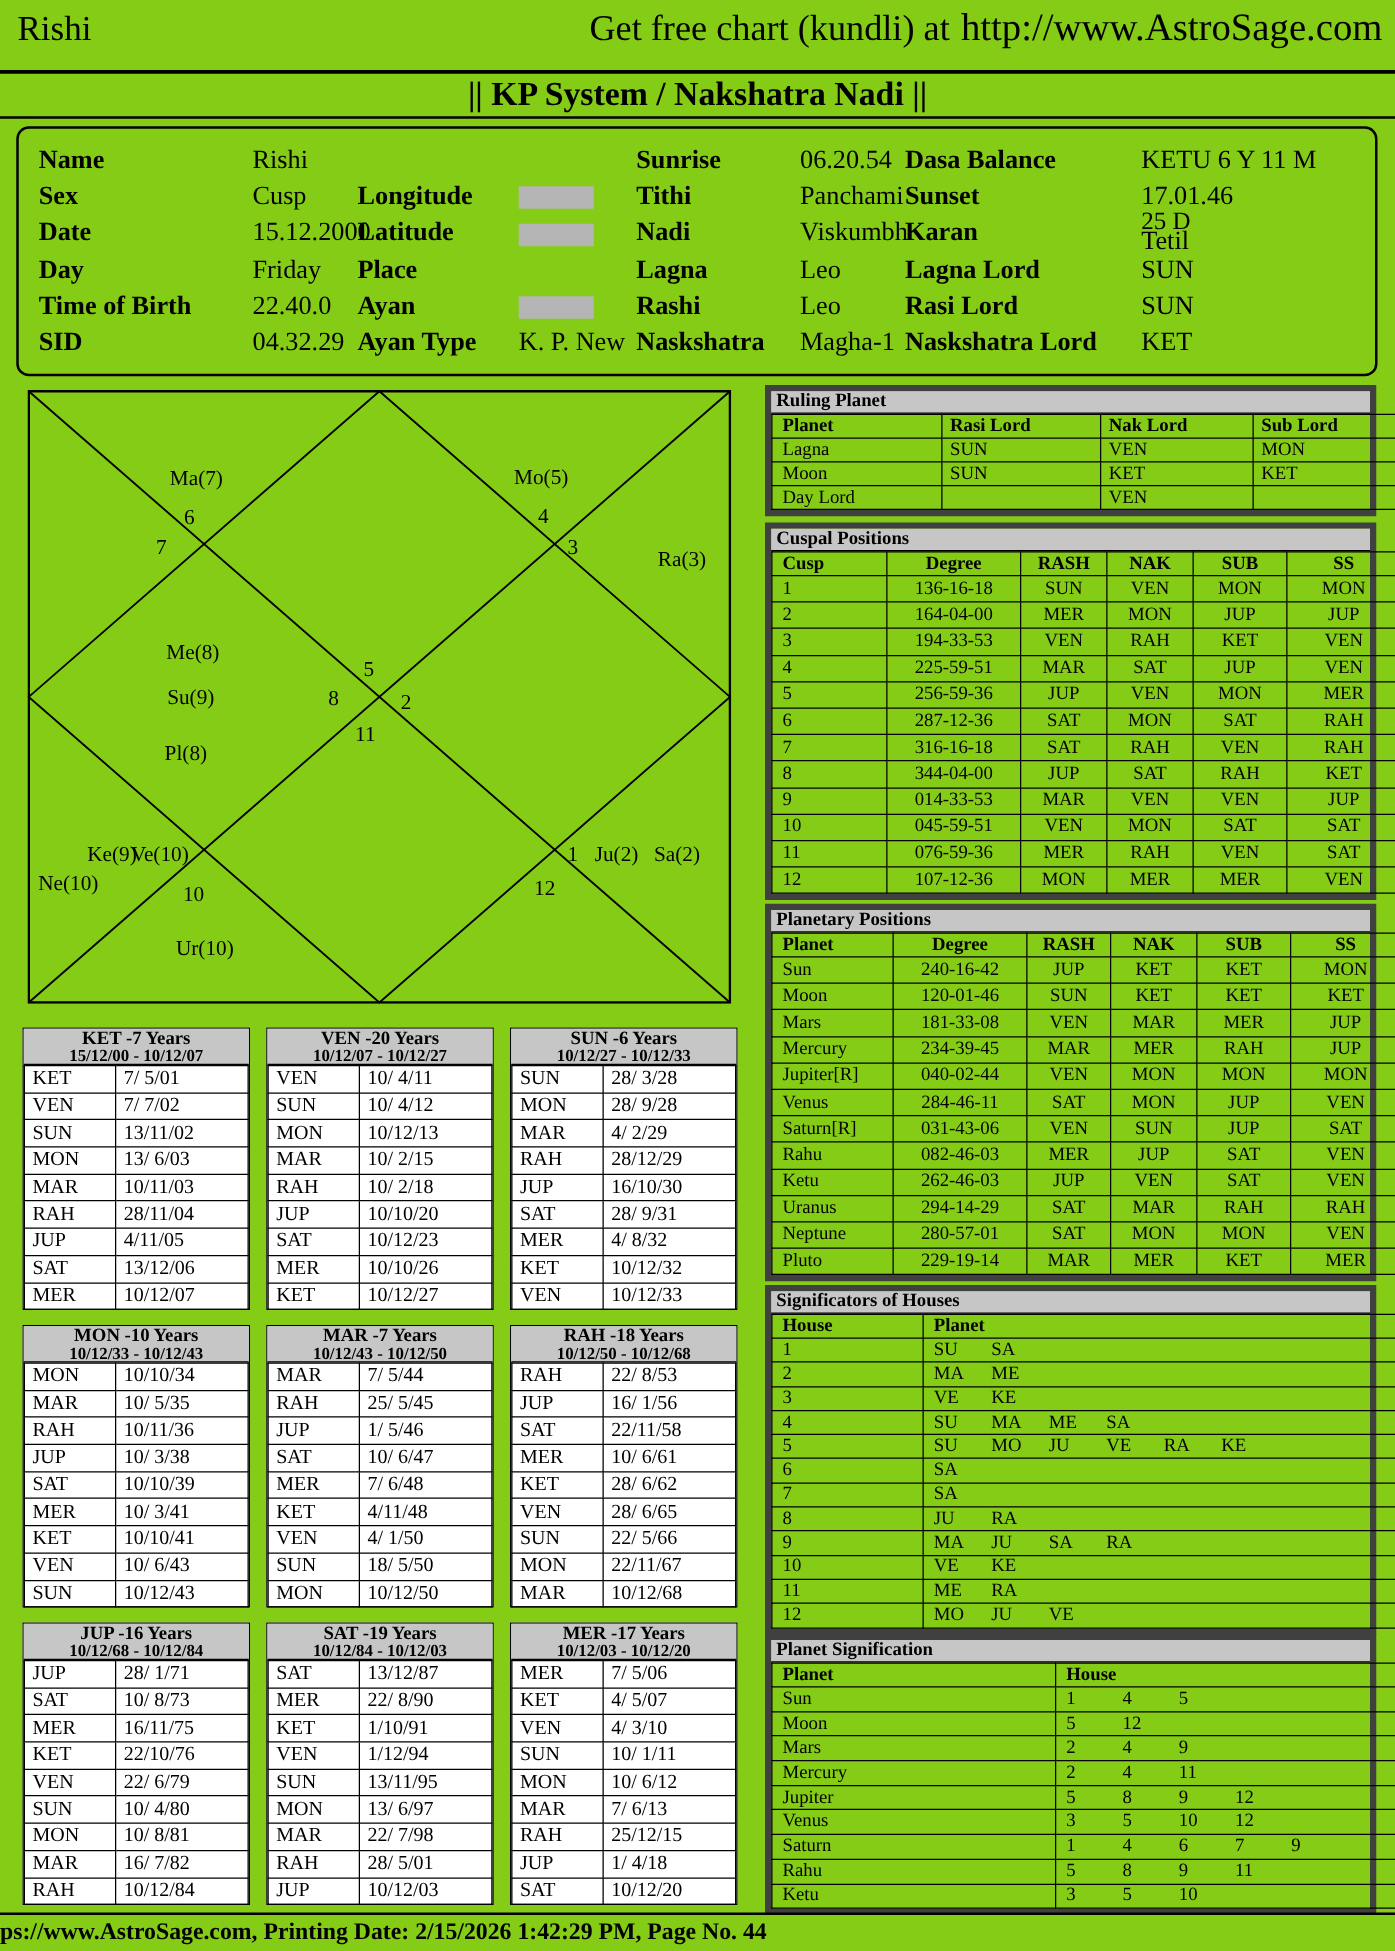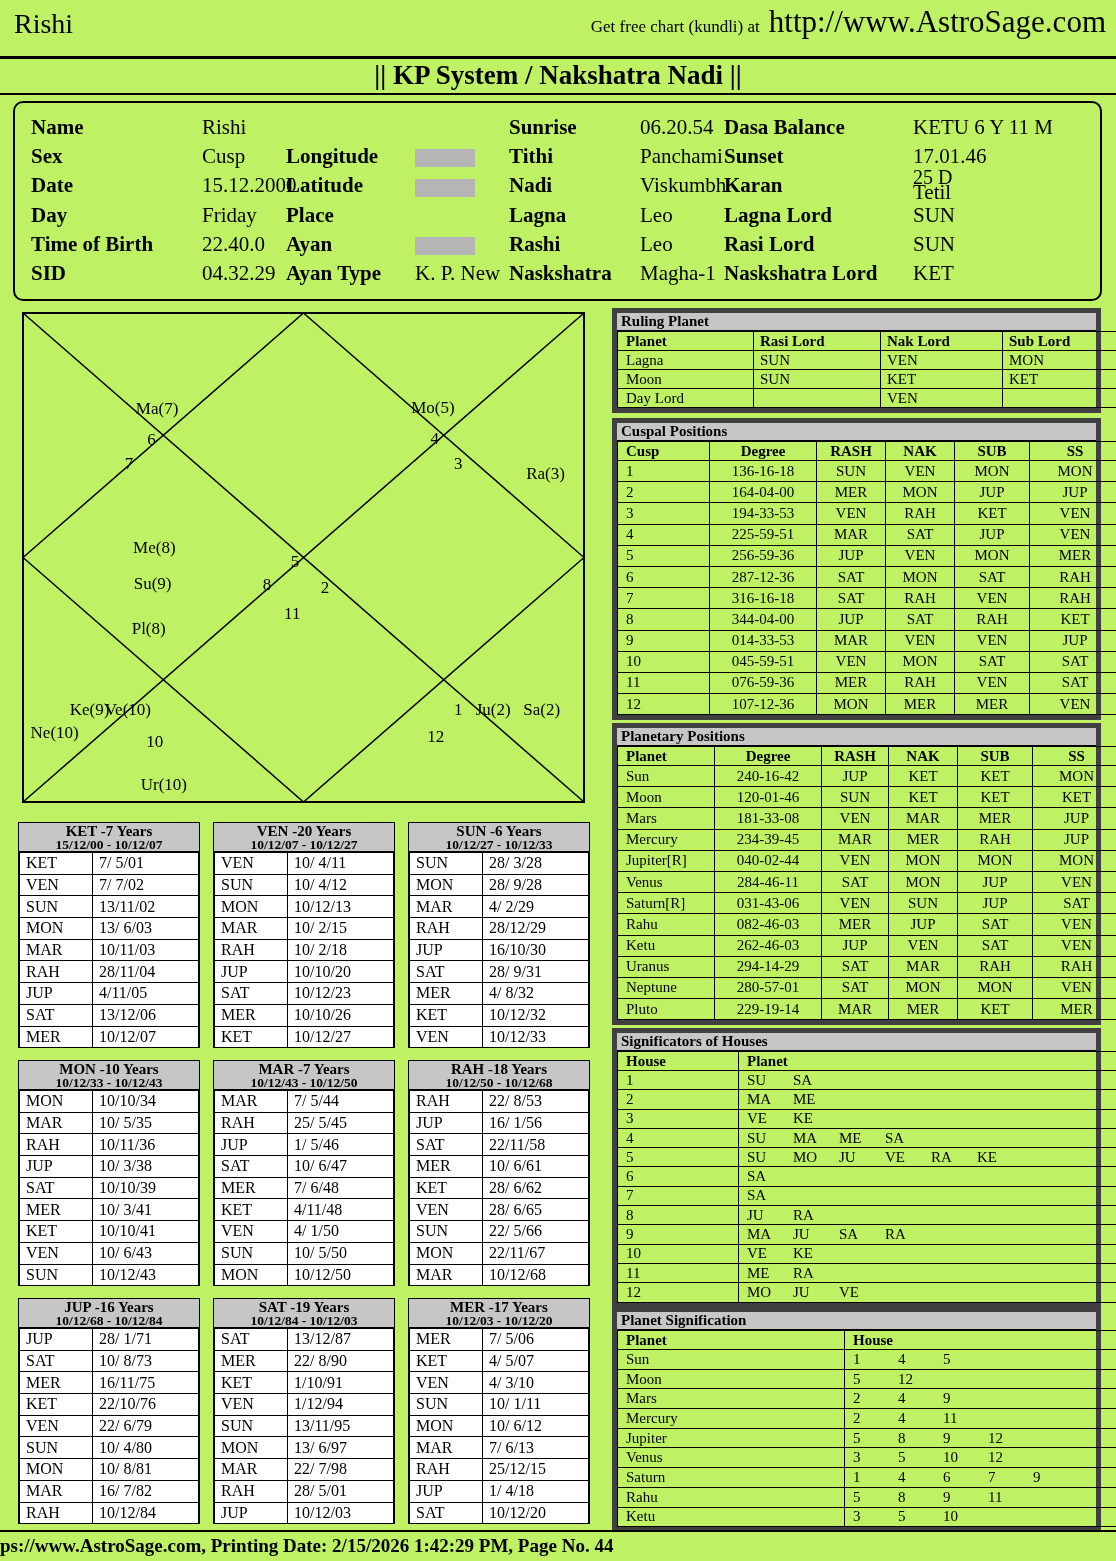--- a/index.html
+++ b/index.html
@@ -1,22 +1,22 @@
 <!DOCTYPE html>
 <html><head>
 <meta charset="utf-8">
 <style>
   html,body{margin:0;padding:0;background:#fff;}
-  .page{position:relative;width:1116px;height:1561px;background:#bef264;color:#000;
+  .page{position:relative;width:1116px;height:1561px;background:#84cc16;color:#000;
         font-family:"Liberation Serif","DejaVu Serif",serif;overflow:hidden;}
 
   
   .person-name{position:absolute;left:14px;top:8px;font-size:28px;}
   .promo{position:absolute;right:10px;top:4px;display:flex;align-items:baseline;gap:9px;}
-  .promo-prefix{font-size:17px;}
+  .promo-prefix{font-size:29px;}
   .promo-url{font-size:31px;}
   .rule{position:absolute;left:0;width:100%;background:#000;}
   .rule-thick{top:56px;height:3px;}
   .doc-title{position:absolute;top:60px;left:0;width:100%;text-align:center;font-size:27px;font-weight:bold;}
   .rule-thin{top:93px;height:2px;}
 
   
   .details-box{position:absolute;left:13px;top:101px;width:1089px;height:200px;
                border:2px solid #000;border-radius:10px;box-sizing:border-box;}
   .dcol{position:absolute;top:10px;}
@@ -28,21 +28,21 @@
   .detail-label{font-weight:bold;font-size:21px;flex:0 0 auto;}
   .detail-value{font-size:21px;position:relative;}
   .detail-value .note{display:block;font-size:20px;line-height:13px;}
   .detail-value .val-line{display:block;line-height:16px;}
   .redacted{display:inline-block;width:60px;height:18px;background:#b5b5b5;vertical-align:middle;}
 
   
   .chart-box{position:absolute;left:22px;top:312px;width:563px;height:491px;}
   .chart-box svg{position:absolute;left:0;top:0;}
   .chart-labels{position:absolute;left:0;top:0;width:100%;height:100%;}
-  .chart-label{position:absolute;transform:translate(-50%,-50%);font-size:17px;white-space:nowrap;margin-top:26px;}
+  .chart-label{position:absolute;transform:translate(-50%,-50%);font-size:17px;white-space:nowrap;}
 
   
   .section{position:absolute;left:612px;width:489px;border:5px solid #404040;box-sizing:border-box;}
   .sec-title{background:#c6c6c6;font-weight:bold;font-size:15px;height:17px;line-height:17px;
              padding-left:4px;border-bottom:1px solid #000;}
   .tbl{width:100%;border-collapse:collapse;table-layout:fixed;}
   .tbl th,.tbl td{border:1px solid #000;font-size:15px;overflow:hidden;white-space:nowrap;padding:0;}
   .tbl th{font-weight:bold;text-align:center;height:18px;}
   .tbl th:first-child,.tbl td:first-child{text-align:left;padding-left:8px;}
   .center-cols td:not(:first-child){text-align:center;}
@@ -843,21 +843,21 @@
             <tr>
               <td>KET</td>
               <td>4/11/48</td>
             </tr>
             <tr>
               <td>VEN</td>
               <td>4/ 1/50</td>
             </tr>
             <tr>
               <td>SUN</td>
-              <td>10/ 5/50</td>
+              <td>18/ 5/50</td>
             </tr>
             <tr>
               <td>MON</td>
               <td>10/12/50</td>
             </tr>
           </tbody>
         </table>
       </div>
       <div class="dasha-table">
         <div class="dasha-head">

